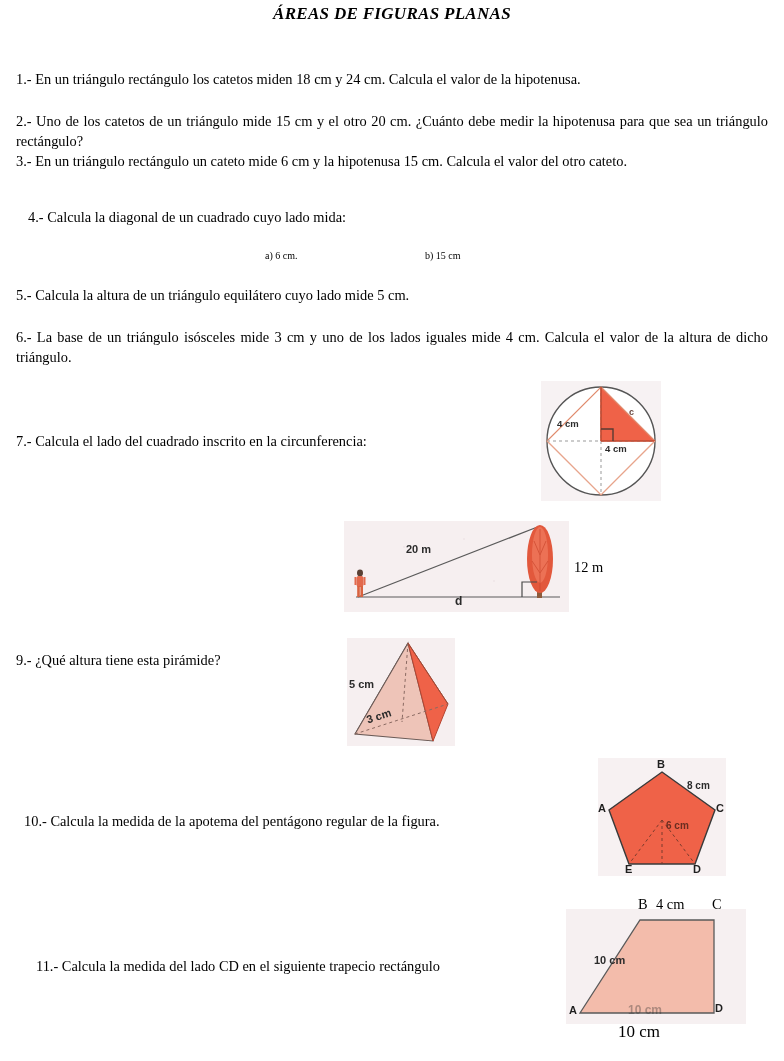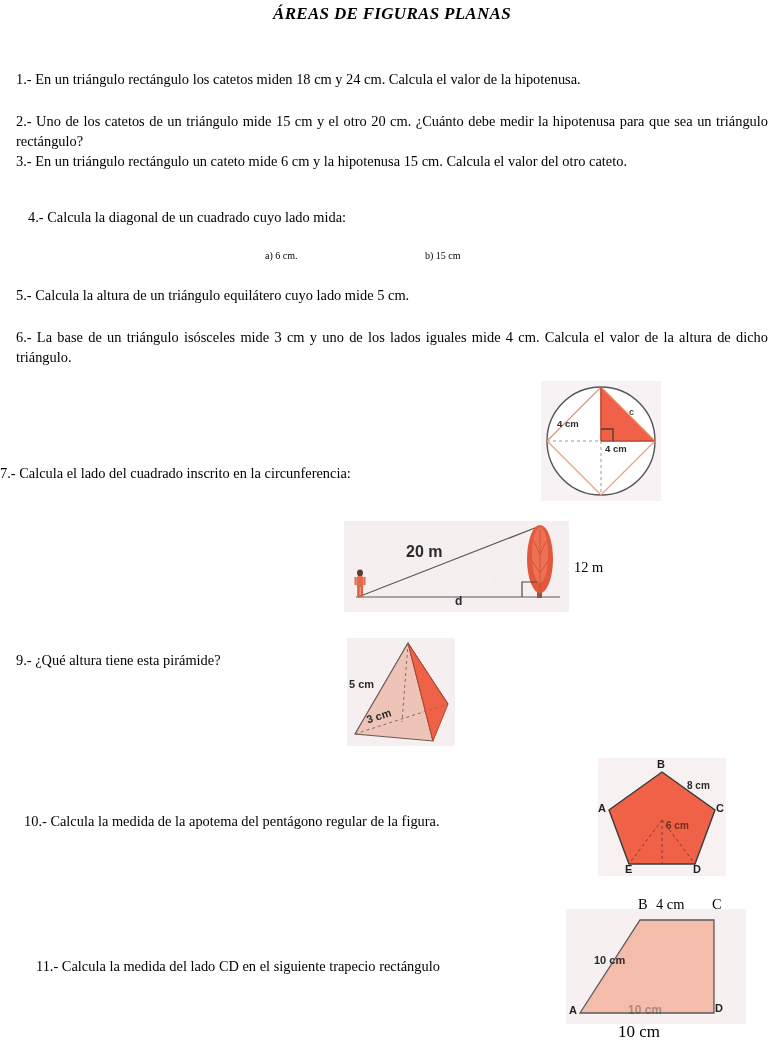--- a/index.html
+++ b/index.html
@@ -58,21 +58,21 @@
 
   <div class="q nj" style="left:28px;top:208px;width:752px;">4.- Calcula la diagonal de un cuadrado cuyo lado mida:</div>
 
   <div class="sub" style="left:265px;top:250px;">a) 6 cm.</div>
   <div class="sub" style="left:425px;top:250px;">b) 15 cm</div>
 
   <div class="q nj" style="left:16px;top:286px;width:752px;">5.- Calcula la altura de un triángulo equilátero cuyo lado mide 5 cm.</div>
 
   <div class="q" style="left:16px;top:328px;width:752px;">6.- La base de un triángulo isósceles mide 3 cm y uno de los lados iguales mide 4 cm. Calcula el valor de la altura de dicho triángulo.</div>
 
-  <div class="q nj" style="left:0;top:432px;width:520px;margin-top:32px;">7.- Calcula el lado del cuadrado inscrito en la circunferencia:</div>
+  <div class="q nj" style="left:16px;top:432px;width:520px;">7.- Calcula el lado del cuadrado inscrito en la circunferencia:</div>
 
   <div class="fig scan" style="left:541px;top:381px;width:120px;height:120px;">
     <svg width="120" height="120" viewBox="0 0 120 120">
 
       <circle cx="60" cy="60" r="54" fill="#ffffff" stroke="#555555" stroke-width="1.4"></circle>
 
       <polygon points="60,6 114,60 60,60" fill="#ef6248" stroke="#ef6248" stroke-width="0.5"></polygon>
 
       <polygon points="60,6 114,60 60,114 6,60" fill="none" stroke="#e08b6d" stroke-width="1.2"></polygon>
 
@@ -126,21 +126,21 @@
         <rect x="19.5" y="56" width="2" height="8" fill="#e2694c"></rect>
       </g>
 
       <g opacity="0.12">
         <circle cx="60" cy="26" r="1" fill="#b09aa0"></circle>
         <circle cx="120" cy="18" r="1" fill="#b09aa0"></circle>
         <circle cx="150" cy="60" r="1" fill="#b09aa0"></circle>
         <circle cx="40" cy="66" r="1" fill="#b09aa0"></circle>
       </g>
     </svg>
-    <span class="imglabel" style="left:62px;top:22px;font-size:16px;">20 m</span>
+    <span class="imglabel" style="left:62px;top:22px;font-size:11px;">20 m</span>
     <span class="imglabel" style="left:111px;top:73px;font-size:12px;">d</span>
   </div>
 
   <div class="doclabel" style="left:574px;top:559px;">12 m</div>
 
   <div class="q nj" style="left:16px;top:651px;width:330px;">9.- ¿Qué altura tiene esta pirámide?</div>
 
   <div class="fig scan" style="left:347px;top:638px;width:108px;height:87px;">
     <svg width="108" height="108" viewBox="0 0 108 108">
       <rect x="0" y="0" width="108" height="108" fill="#f6eff0"></rect>

